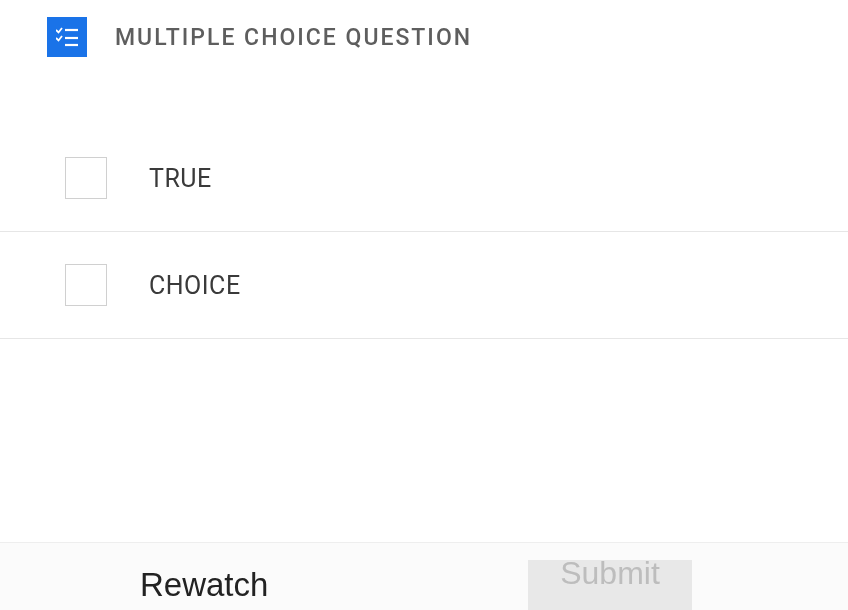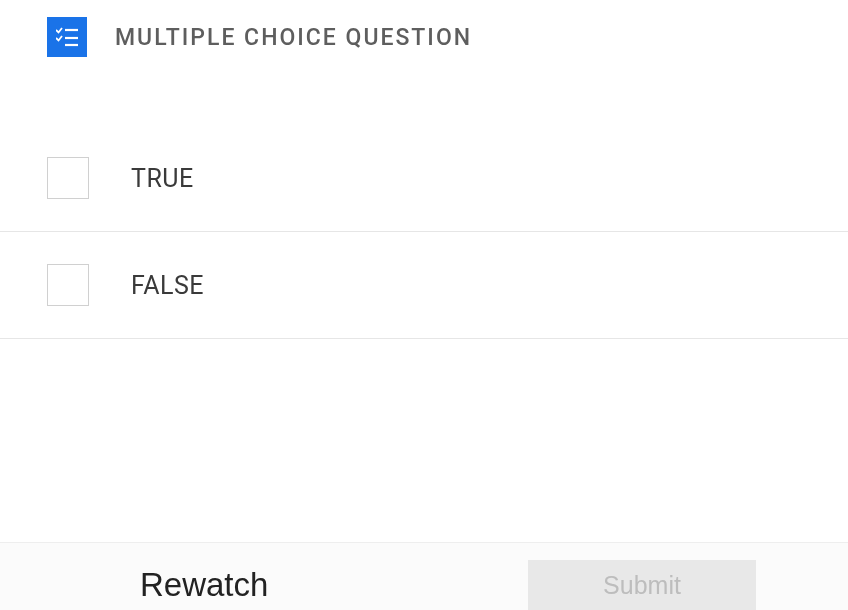--- a/index.html
+++ b/index.html
@@ -46,21 +46,21 @@
     font-weight: 400;
     color: #222;
     letter-spacing: 0.2px;
   }
   .options {
     margin-top: 90px;
   }
   .option-row {
     display: flex;
     align-items: center;
-    padding: 32px 47px;
+    padding: 32px 65px;
     border-bottom: 1px solid #e6e6e6;
     cursor: pointer;
   }
   .option-row:first-child {
     padding-top: 10px;
     padding-bottom: 32px;
   }
   .option-box {
     width: 42px;
     height: 42px;
@@ -94,31 +94,31 @@
     cursor: pointer;
     position: absolute;
     left: 140px;
     bottom: 0px;
     padding: 6px 0;
   }
   .submit-btn {
     position: absolute;
     left: 528px;
     bottom: 0;
-    width: 228px;
+    width: 164px;
     height: 50px;
     border: none;
     background: #e8e8e8;
     color: #bdbdbd;
-    font-size: 25px;
+    font-size: 32px;
     cursor: not-allowed;
     display: flex;
     align-items: flex-end;
     justify-content: center;
-    padding-bottom: 10px;
+    padding-bottom: 18px;
   }
 </style>
 </head>
 <body>
 
 <div class="container">
 
   <div class="header">
     <div class="icon-box">
       <svg width="22" height="20" viewBox="0 0 22 20" fill="none">
@@ -133,21 +133,21 @@
   </div>
 
 
   <div class="options">
     <div class="option-row">
       <div class="option-box"></div>
       <div class="option-label">TRUE</div>
     </div>
     <div class="option-row">
       <div class="option-box"></div>
-      <div class="option-label">FALSE</div>
+      <div class="option-label">CHOICE</div>
     </div>
   </div>
 
   <div class="footer">
     <button class="rewatch-btn">Rewatch</button>
     <button class="submit-btn" disabled="">Submit</button>
   </div>
 
 </div>
 

